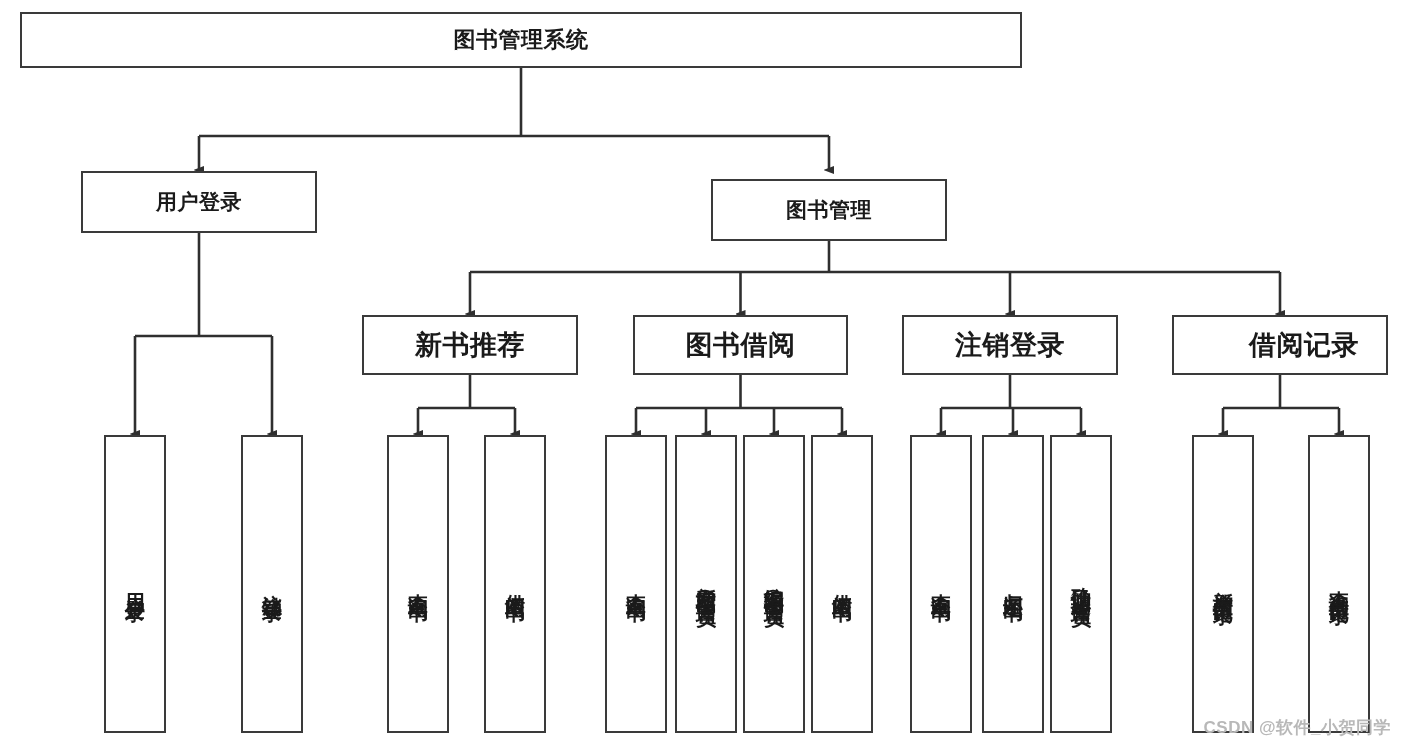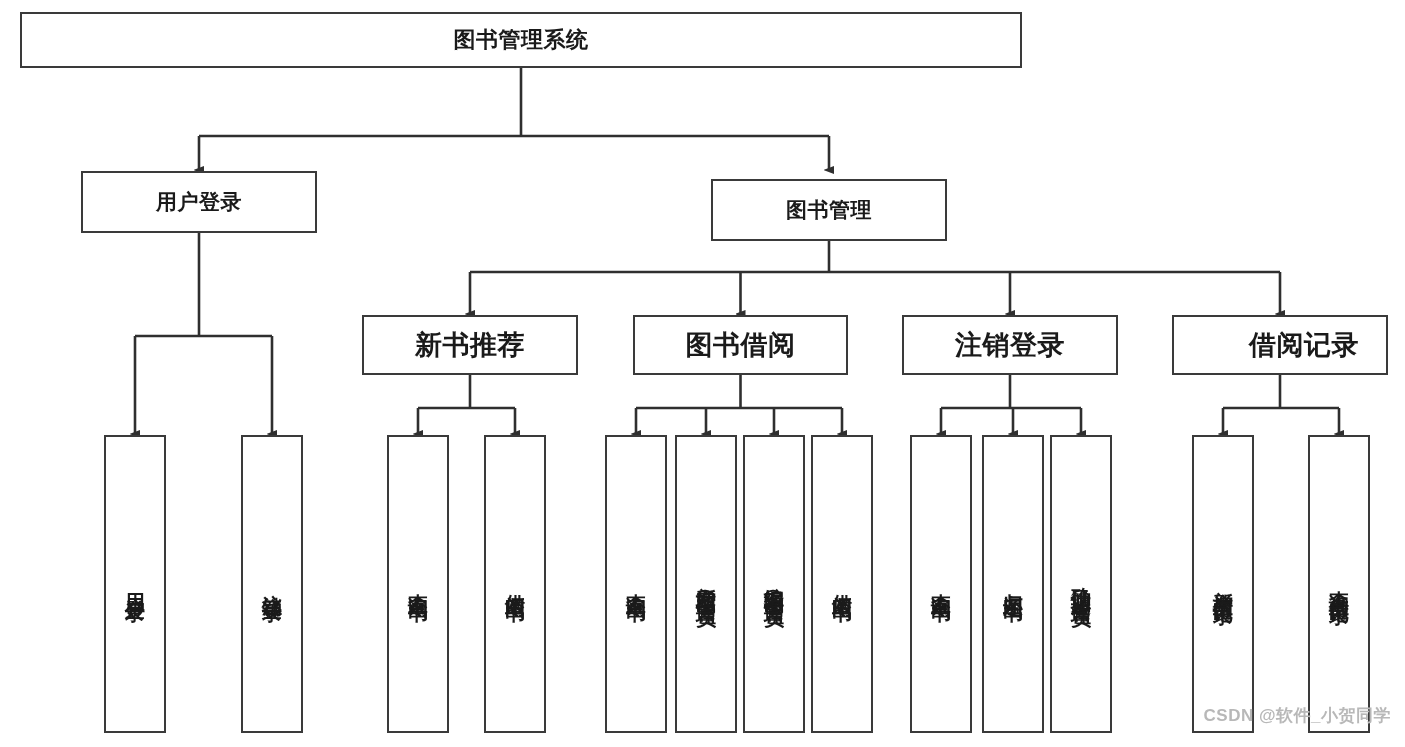--- a/index.html
+++ b/index.html
@@ -47,21 +47,21 @@
     letter-spacing: 3px;
   }
   .node.root .label { font-size: 22px; }
   .node.lvl2 .label { font-size: 21px; }
   .node.lvl3 .label { font-size: 27px; }
   .node.leaf { border-width: 2px; }
   .node.leaf .label { font-size: 20px; }
   #watermark {
     position: absolute;
     right: 14px;
-    bottom: 20px;
+    bottom: 8px;
     font-size: 17px;
     color: #b8b8b8;
     letter-spacing: 0.5px;
     white-space: nowrap;
     pointer-events: none;
   }
 </style>
 </head>
 <body>
 

